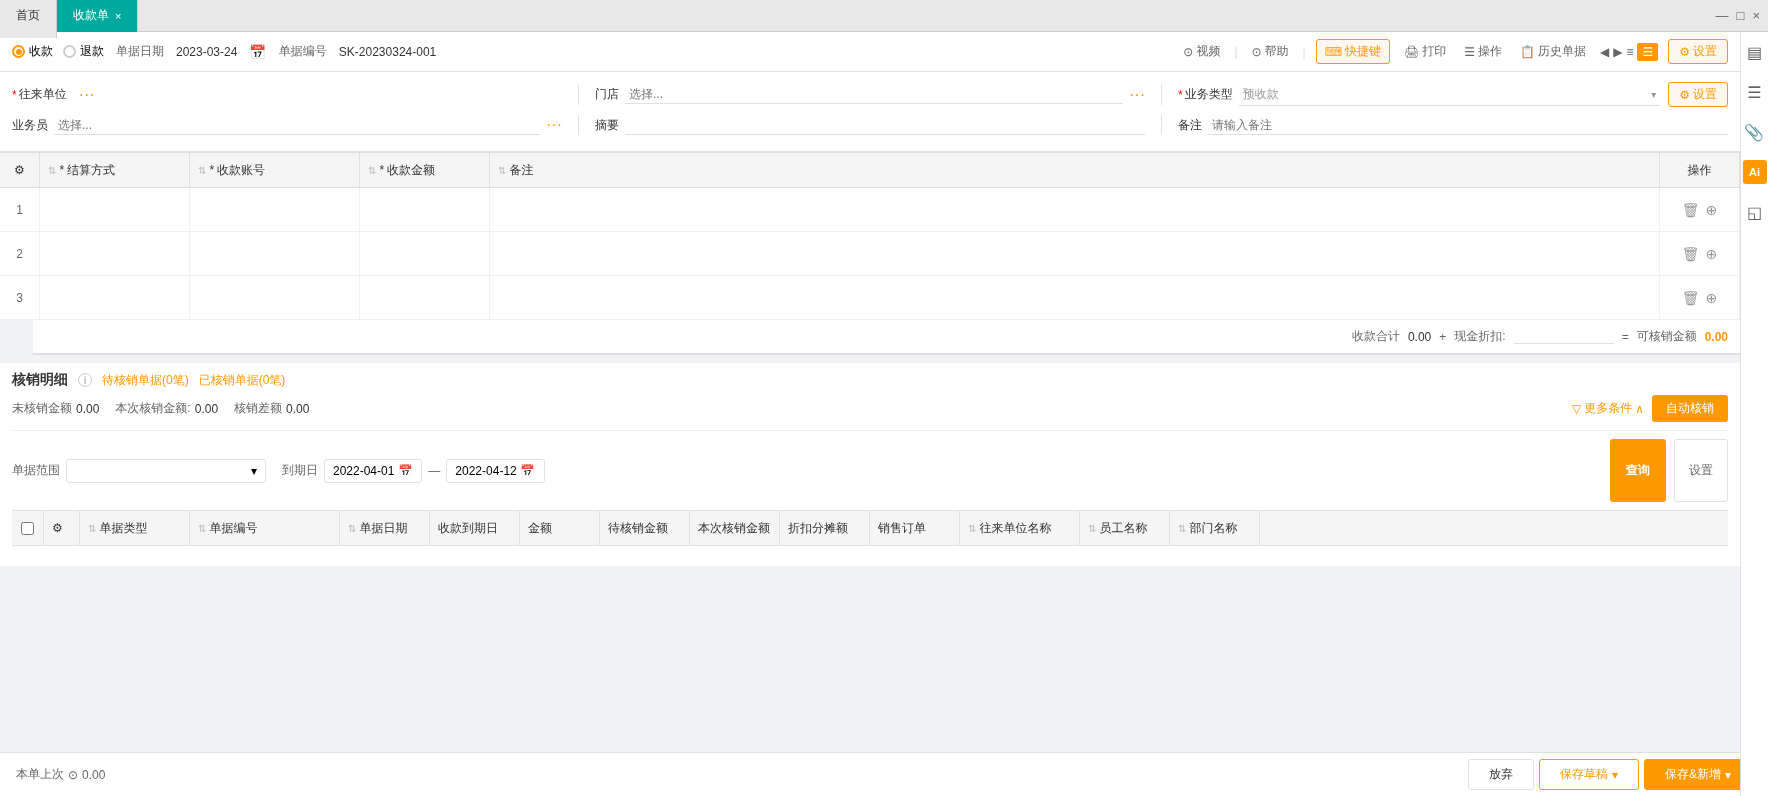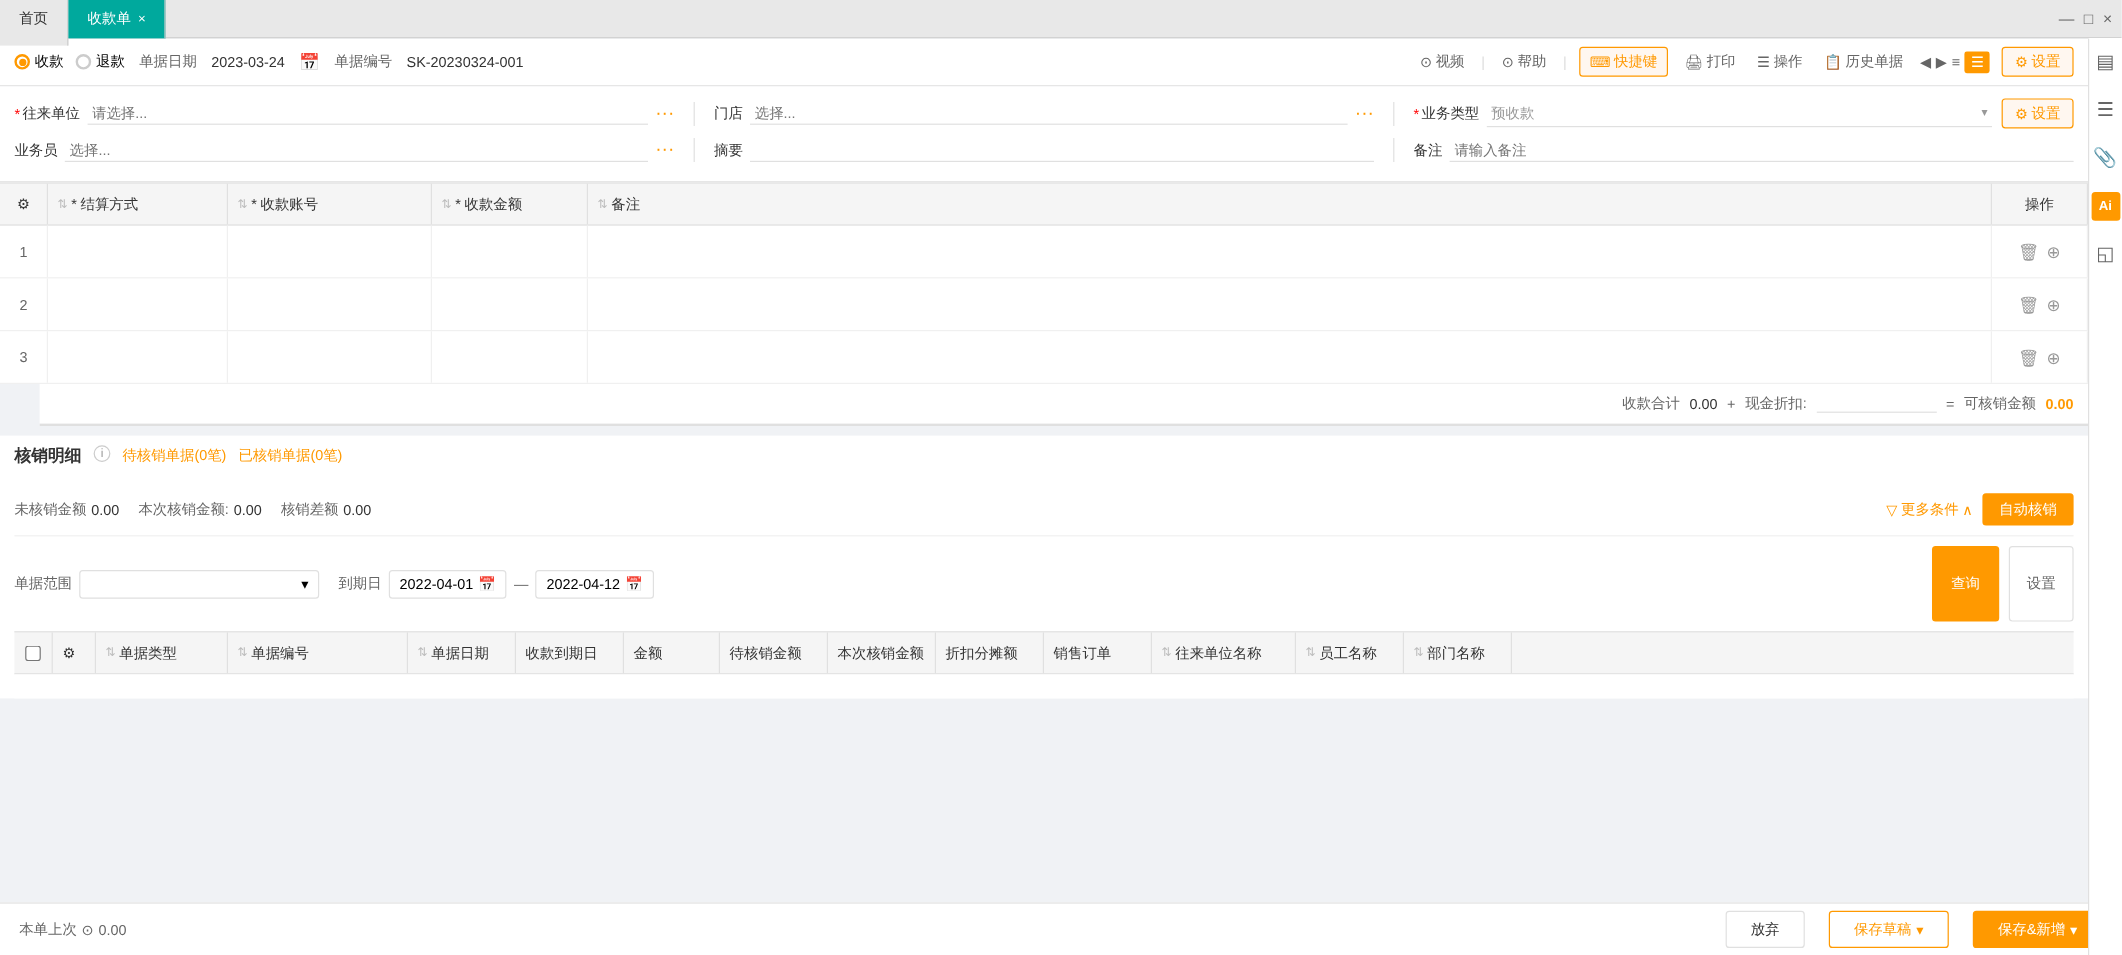--- a/index.html
+++ b/index.html
@@ -58,39 +58,39 @@
 
     
     .summary-bar { background: #fff; padding: 8px 12px; display: flex; align-items: center; justify-content: flex-end; gap: 8px; border-bottom: 2px solid #e0e0e0; margin-left: 33px; }
     .summary-text { color: #666; }
     .summary-value { color: #333; }
     .summary-orange { color: #f90; font-weight: 600; }
     .summary-input { border: none; border-bottom: 1px solid #e0e0e0; width: 100px; text-align: right; outline: none; }
 
     
     .writeoff-section { background: #fff; margin-top: 8px; padding: 8px 12px 0; }
-    .writeoff-header { display: flex; align-items: flex-start; gap: 10px; margin-bottom: 16px; }
+    .writeoff-header { display: flex; align-items: center; gap: 10px; margin-bottom: 0; }
     .section-title { font-weight: 600; font-size: 14px; color: #333; }
     .info-icon { color: #999; border: 1px solid #ccc; border-radius: 50%; width: 14px; height: 14px; display: inline-flex; align-items: center; justify-content: center; font-size: 10px; cursor: pointer; }
     .tab-link { color: #f90; cursor: pointer; text-decoration: none; }
     .writeoff-stats { display: flex; align-items: center; gap: 16px; padding: 6px 0 8px; }
     .stat-item { display: flex; align-items: center; gap: 4px; }
     .stat-label { color: #666; }
     .stat-value { color: #333; }
     .filter-btn { color: #f90; cursor: pointer; display: flex; align-items: center; gap: 3px; }
     .auto-btn { background: #f90; color: #fff; border: none; padding: 5px 14px; border-radius: 3px; cursor: pointer; text-align: center; }
 
     
     .filter-row { display: flex; align-items: center; gap: 16px; padding: 8px 0; border-top: 1px solid #f0f0f0; }
     .filter-field { display: flex; align-items: center; gap: 6px; }
     .filter-label { color: #666; white-space: nowrap; }
     .filter-select { border: 1px solid #e0e0e0; padding: 4px 8px; border-radius: 3px; display: flex; align-items: center; gap: 6px; cursor: pointer; width: 200px; }
     .date-input { border: 1px solid #e0e0e0; padding: 4px 8px; border-radius: 3px; display: flex; align-items: center; gap: 4px; cursor: pointer; }
     .date-dash { color: #666; }
-    .query-btn { background: #f90; color: #fff; border: none; padding: 23px 16px; border-radius: 3px; cursor: pointer; }
+    .query-btn { background: #f90; color: #fff; border: none; padding: 23px 16px; border-radius: 3px; cursor: pointer; font-weight: bold; }
     .settings-btn2 { background: #fff; color: #666; border: 1px solid #e0e0e0; padding: 5px 14px; border-radius: 3px; cursor: pointer; }
     .filter-right { margin-left: auto; display: flex; gap: 8px; }
 
     
     .detail-table-header { display: flex; align-items: center; background: #f5f5f5; border-top: 1px solid #e0e0e0; border-bottom: 1px solid #e0e0e0; height: 36px; }
     .dth { padding: 0 8px; color: #333; font-weight: 500; display: flex; align-items: center; gap: 3px; border-right: 1px solid #e0e0e0; height: 100%; white-space: nowrap; }
     .dth-sort { color: #bbb; font-size: 10px; }
     .dth-check { width: 32px; justify-content: center; }
     .dth-type { width: 110px; }
     .dth-no { width: 150px; }
@@ -101,21 +101,21 @@
     .dth-this { width: 90px; }
     .dth-discount { width: 90px; }
     .dth-order { width: 90px; }
     .dth-partner { width: 120px; }
     .dth-staff { width: 90px; }
     .dth-dept { width: 90px; }
 
     
     .bottom-bar { position: fixed; bottom: 0; left: 0; right: 0; height: 44px; background: #fff; border-top: 1px solid #e0e0e0; display: flex; align-items: center; padding: 0 16px; gap: 12px; }
     .bottom-info { display: flex; align-items: center; gap: 4px; color: #666; }
-    .bottom-actions { margin-left: auto; display: flex; gap: 20px; }
+    .bottom-actions { margin-left: auto; display: flex; gap: 5px; }
     .btn-abandon { background: #fff; border: 1px solid #e0e0e0; color: #333; padding: 6px 20px; border-radius: 3px; cursor: pointer; }
     .btn-save-draft { background: #fff; border: 1px solid #f90; color: #f90; padding: 6px 20px; border-radius: 3px; cursor: pointer; display: flex; align-items: center; gap: 4px; }
     .btn-save-new { background: #f90; border: 1px solid #f90; color: #fff; padding: 6px 20px; border-radius: 3px; cursor: pointer; display: flex; align-items: center; gap: 4px; }
 
     
     .right-sidebar { position: fixed; right: 0; top: 32px; width: 28px; background: #fff; border-left: 1px solid #e0e0e0; display: flex; flex-direction: column; align-items: center; padding-top: 8px; gap: 16px; height: calc(100% - 32px); }
     .sidebar-icon { color: #666; cursor: pointer; font-size: 16px; display: flex; align-items: center; justify-content: center; width: 24px; height: 24px; }
     .sidebar-icon-orange { color: #f90; background: #f90; border-radius: 3px; width: 24px; height: 24px; display: flex; align-items: center; justify-content: center; cursor: pointer; }
 
     
@@ -198,21 +198,20 @@
         <span>设置</span>
       </div>
     </div>
   </div>
 
   <div class="form-area">
     <div class="form-row">
       <div class="form-field" style="flex:2;">
         <span class="required">*</span>
         <span class="form-field-label">往来单位</span>
-        <input class="form-input" type="text" placeholder="请选择..." style="">
         <span class="more-btn">···</span>
       </div>
       <div class="form-divider"></div>
       <div class="form-field" style="flex:2;">
         <span class="form-field-label">门店</span>
         <input class="form-input" type="text" placeholder="选择..." style="">
         <span class="more-btn">···</span>
       </div>
       <div class="form-divider"></div>
       <div class="form-field" style="flex:2;align-items:center;">

